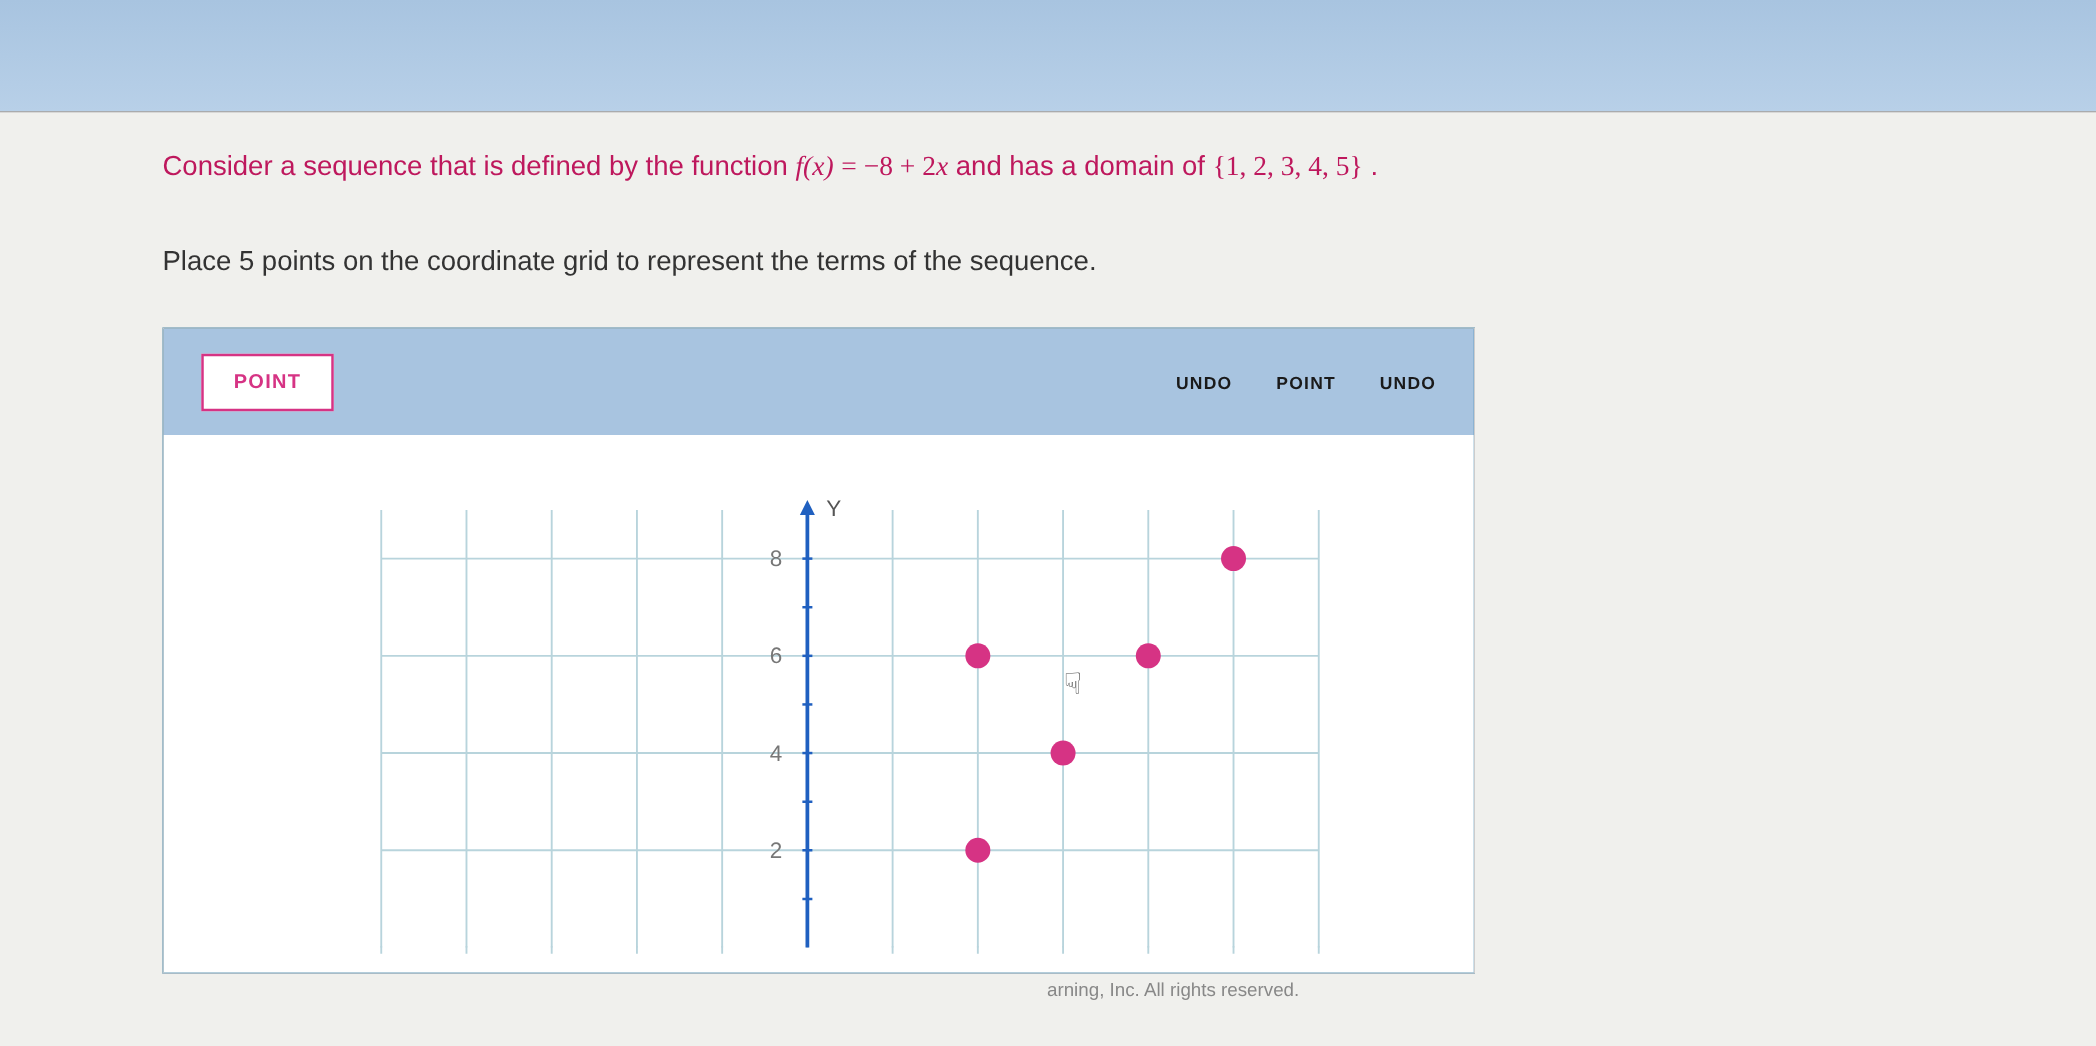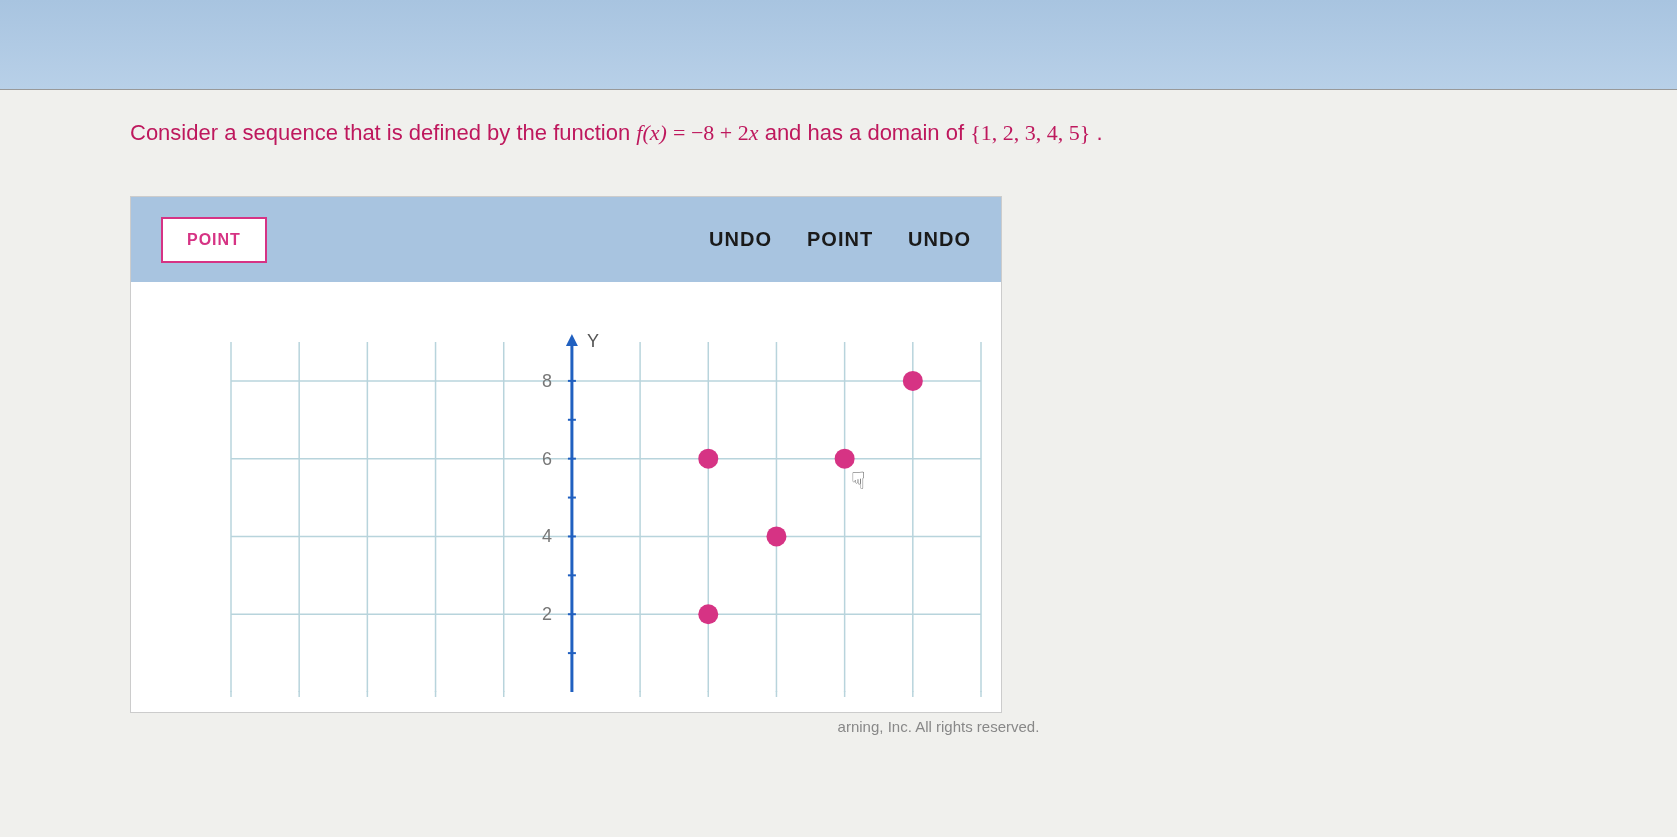--- a/index.html
+++ b/index.html
@@ -45,21 +45,21 @@
     
     .question-line-2 {
       font-size: 22px;
       color: #333;
       margin-bottom: 40px;
     }
     
     .graph-widget {
       background: #0369a1;
       border: 1px solid #ccc;
-      width: 872px;
+      width: 1050px;
     }
     
     .toolbar {
       background: #a8c4e0;
       height: 85px;
       display: flex;
       align-items: center;
       padding: 0 30px;
       justify-content: space-between;
     }
@@ -83,21 +83,21 @@
     .toolbar-right {
       display: flex;
       gap: 35px;
     }
     
     .action-button {
       background: transparent;
       border: none;
       color: #1a1a1a;
       font-weight: bold;
-      font-size: 20px;
+      font-size: 14px;
       letter-spacing: 1px;
       cursor: pointer;
     }
     
     .graph-area {
       background: #fff;
       height: 430px;
       position: relative;
       padding: 30px 0 0 0;
     }
@@ -134,20 +134,21 @@
   <div class="question-line-1">
     <span>Consider a sequence that is defined by the function </span>
     <span class="math-italic">f(x)</span>
     <span class="math-roman"> = </span>
     <span class="math-roman">−8 + 2<span class="math-italic">x</span></span>
     <span> and has a domain of </span>
     <span class="math-roman">{1, 2, 3, 4, 5}</span>
     <span>.</span>
   </div>
 
+  <div class="question-line-2">Place 5 points on the coordinate grid to represent the terms of the sequence.</div>
 
   <div class="graph-widget">
 
     <div class="toolbar">
       <div class="toolbar-left">
         <button class="tool-button">POINT</button>
       </div>
       <div class="toolbar-right">
         <button class="action-button">UNDO</button>
         <button class="action-button">POINT</button>

